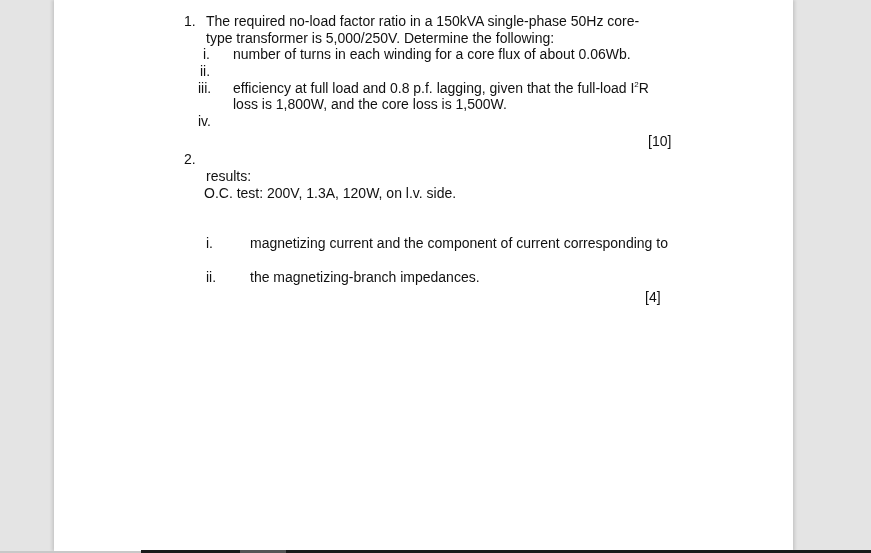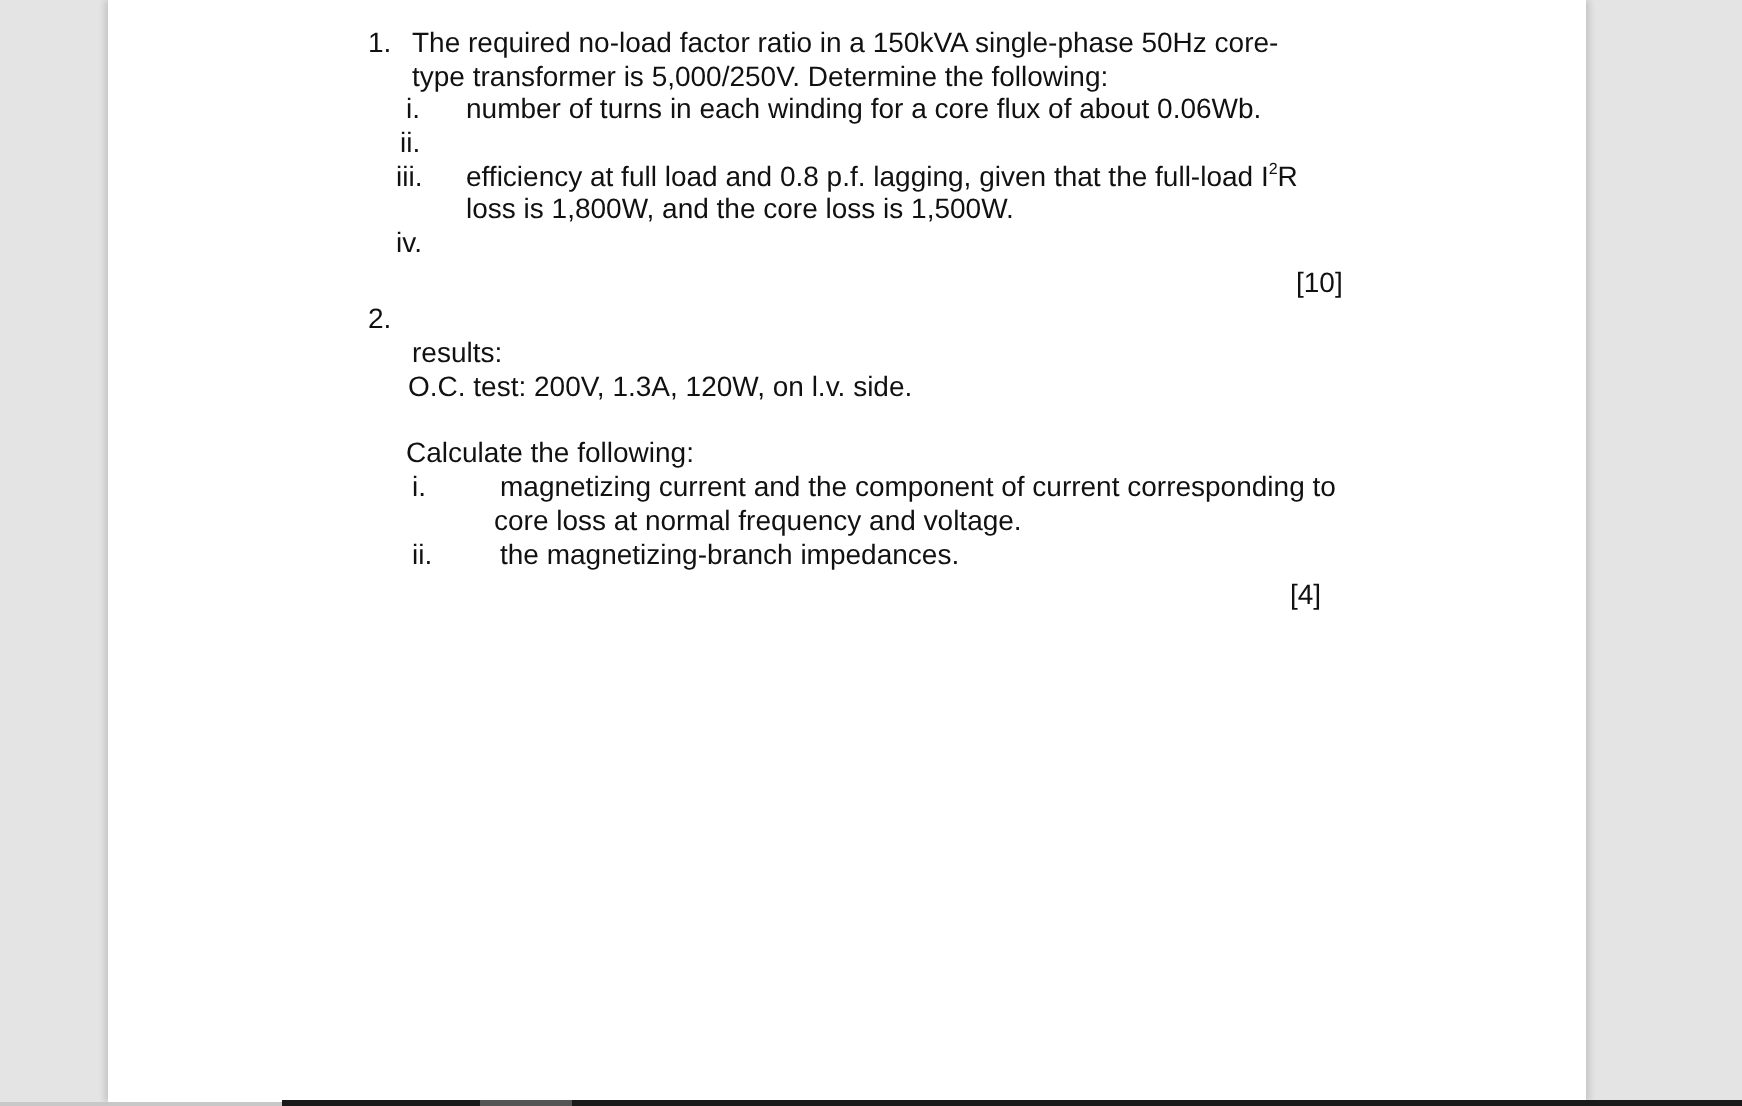--- a/index.html
+++ b/index.html
@@ -40,25 +40,23 @@
   <span class="t" style="left:179px;top:80px"><span>efficiency at full load and 0.8 p.f. lagging, given that the full-load I</span><sup>2</sup><span>R</span></span>
   <span class="t" style="left:179px;top:96px">loss is 1,800W, and the core loss is 1,500W.</span>
 
   <span class="t" style="left:144px;top:113px">iv.</span>
 
   <span class="t" style="left:594px;top:133px">[10]</span>
 
   <span class="t" style="left:130px;top:151px">2.</span>
   <span class="t" style="left:152px;top:168px">results:</span>
   <span class="t" style="left:150px;top:185px">O.C. test: 200V, 1.3A, 120W, on l.v. side.</span>
-  <span class="t" style="left:149px;top:218px">Calculate the following:</span>
 
   <span class="t" style="left:152px;top:235px">i.</span>
   <span class="t" style="left:196px;top:235px">magnetizing current and the component of current corresponding to</span>
-  <span class="t" style="left:193px;top:252px">core loss at normal frequency and voltage.</span>
 
   <span class="t" style="left:152px;top:269px">ii.</span>
   <span class="t" style="left:196px;top:269px">the magnetizing-branch impedances.</span>
 
   <span class="t" style="left:591px;top:289px">[4]</span>
 </div>
 
 <div class="bottom-left"></div>
 <div class="bottom-bar">
   <div class="thumb"></div>

